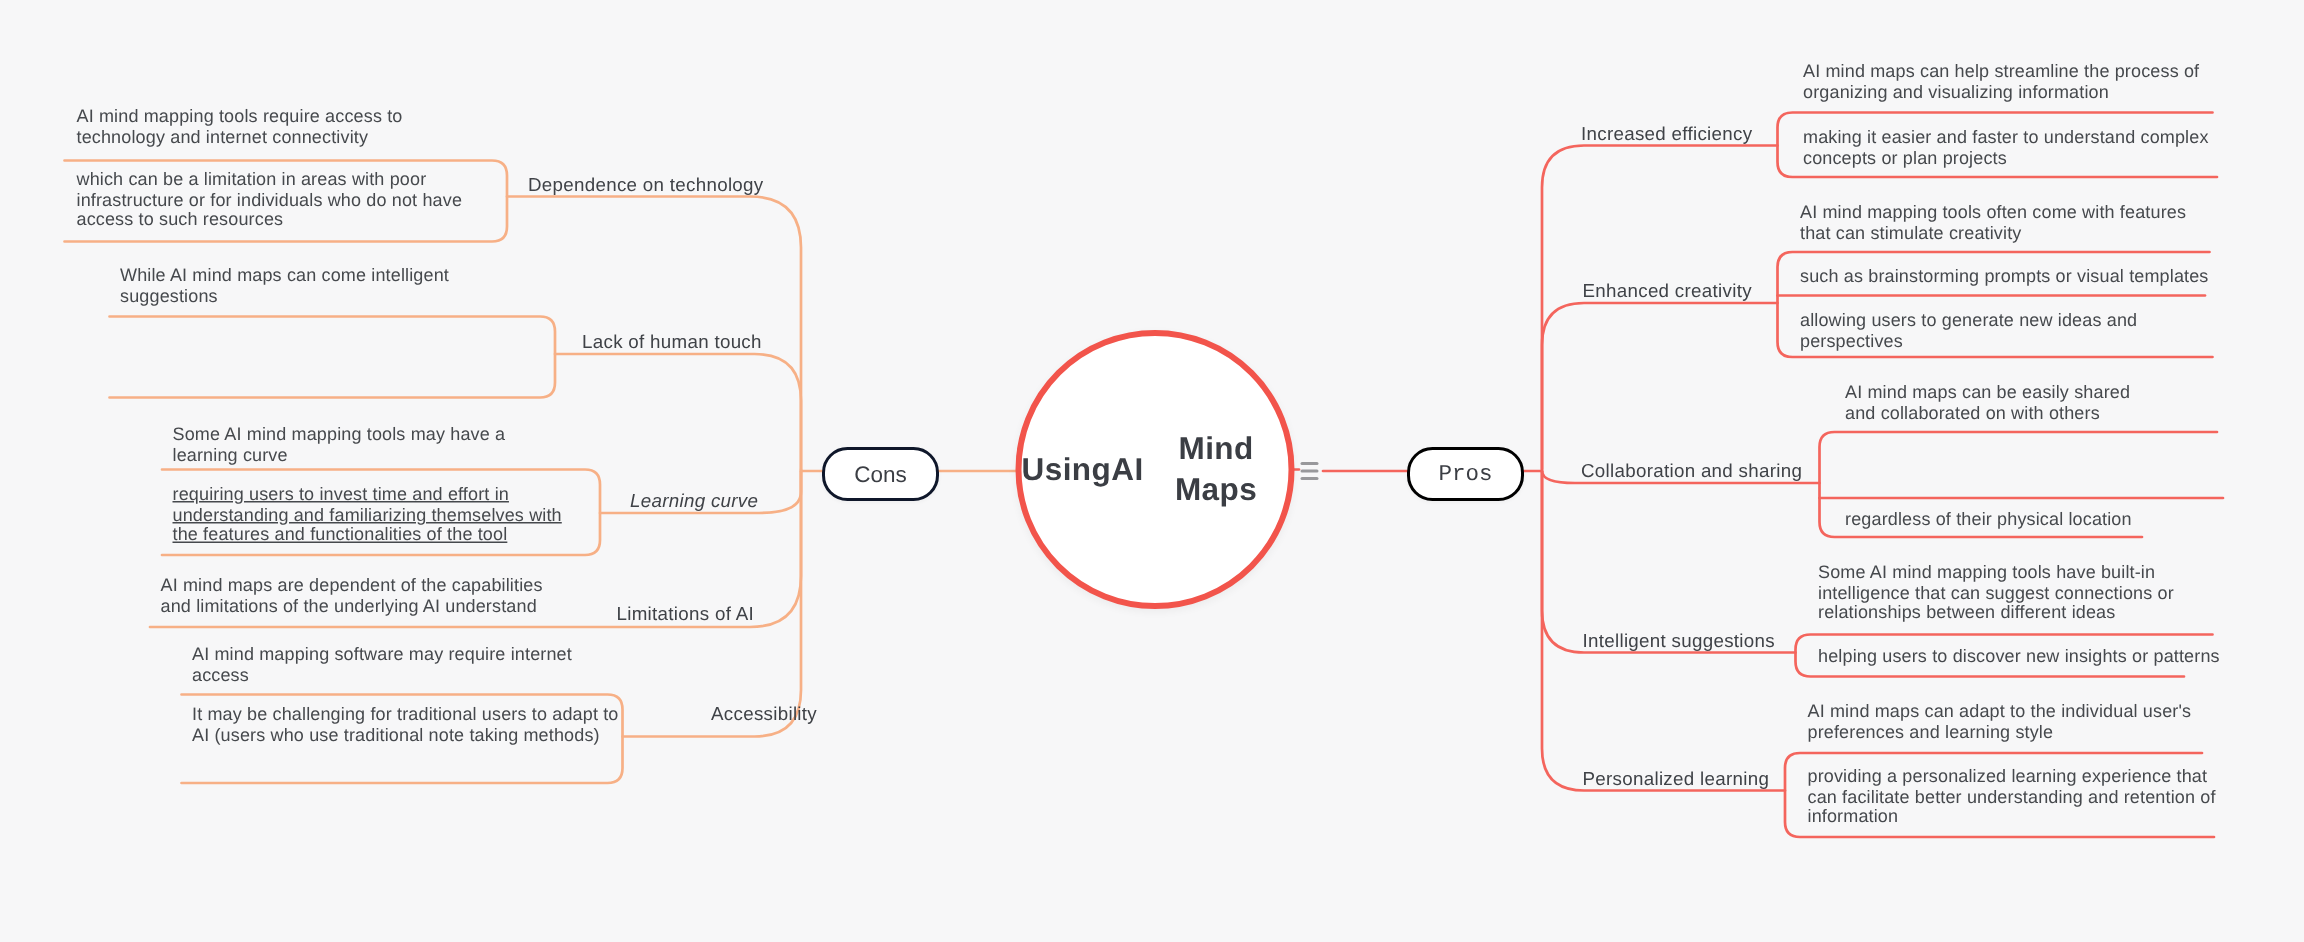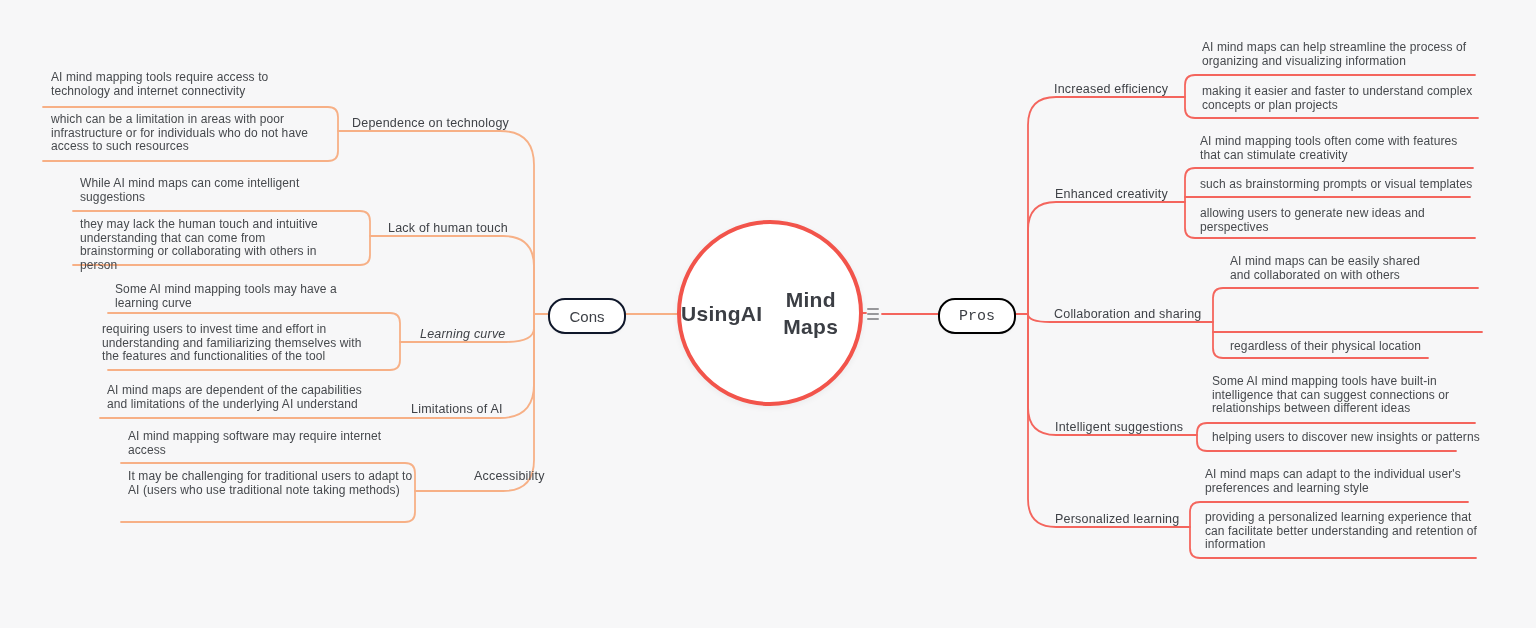--- a/index.html
+++ b/index.html
@@ -115,23 +115,22 @@
 
   <div class="branch-label" style="left:352px;top:116px;">Dependence on technology</div>
   <div class="branch-label" style="left:388px;top:221px;">Lack of human touch</div>
   <div class="branch-label" style="left:420px;top:327px;font-style:italic;">Learning curve</div>
   <div class="branch-label" style="left:411px;top:402px;">Limitations of AI</div>
   <div class="branch-label" style="left:435px;top:469px;margin-left:39px;">Accessibility</div>
 
   <div class="leaf" style="left:51px;top:71px;width:220px;">AI mind mapping tools require access to technology and internet connectivity</div>
   <div class="leaf" style="left:51px;top:113px;width:278px;">which can be a limitation in areas with poor infrastructure or for individuals who do not have access to such resources</div>
   <div class="leaf" style="left:80px;top:177px;width:228px;">While AI mind maps can come intelligent suggestions</div>
-  <div class="leaf" style="left:80px;top:218px;width:262px;">they may lack the human touch and intuitive understanding that can come from brainstorming or collaborating with others in person</div>
   <div class="leaf" style="left:115px;top:283px;width:262px;">Some AI mind mapping tools may have a learning curve</div>
-  <div class="leaf" style="left:102px;top:323px;width:268px;">requiring users to invest time and effort in understanding and familiarizing themselves with the features and functionalities of the tool</div>
+  <div class="leaf" style="left:115px;top:323px;width:268px;text-decoration:underline;">requiring users to invest time and effort in understanding and familiarizing themselves with the features and functionalities of the tool</div>
   <div class="leaf" style="left:107px;top:384px;width:262px;">AI mind maps are dependent of the capabilities and limitations of the underlying AI understand</div>
   <div class="leaf" style="left:128px;top:430px;width:255px;">AI mind mapping software may require internet access</div>
   <div class="leaf" style="left:128px;top:470px;width:288px;">It may be challenging for traditional users to adapt to AI (users who use traditional note taking methods)</div>
 
   <div class="branch-label" style="left:1054px;top:82px;">Increased efficiency</div>
   <div class="branch-label" style="left:1055px;top:187px;">Enhanced creativity</div>
   <div class="branch-label" style="left:1054px;top:307px;">Collaboration and sharing</div>
   <div class="branch-label" style="left:1055px;top:420px;">Intelligent suggestions</div>
   <div class="branch-label" style="left:1055px;top:512px;">Personalized learning</div>
 

